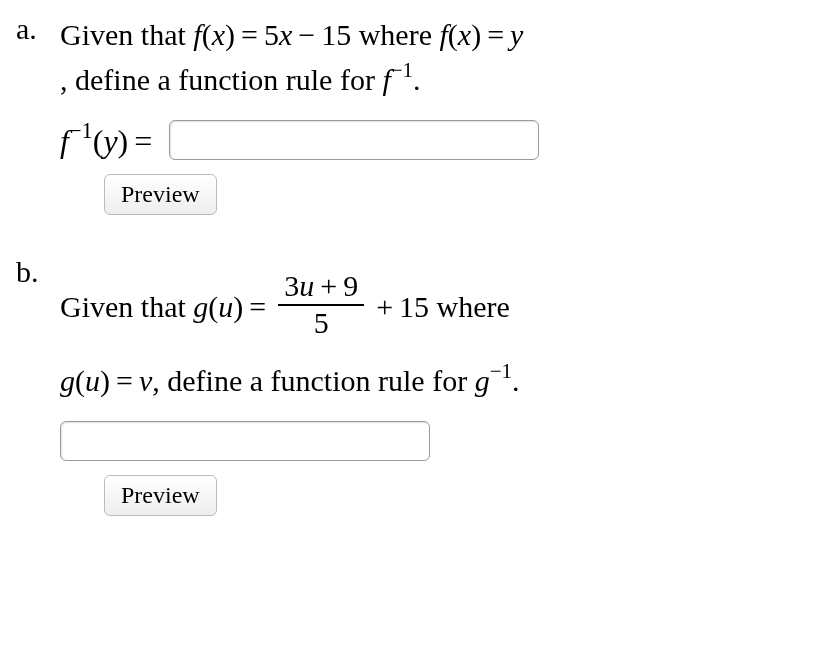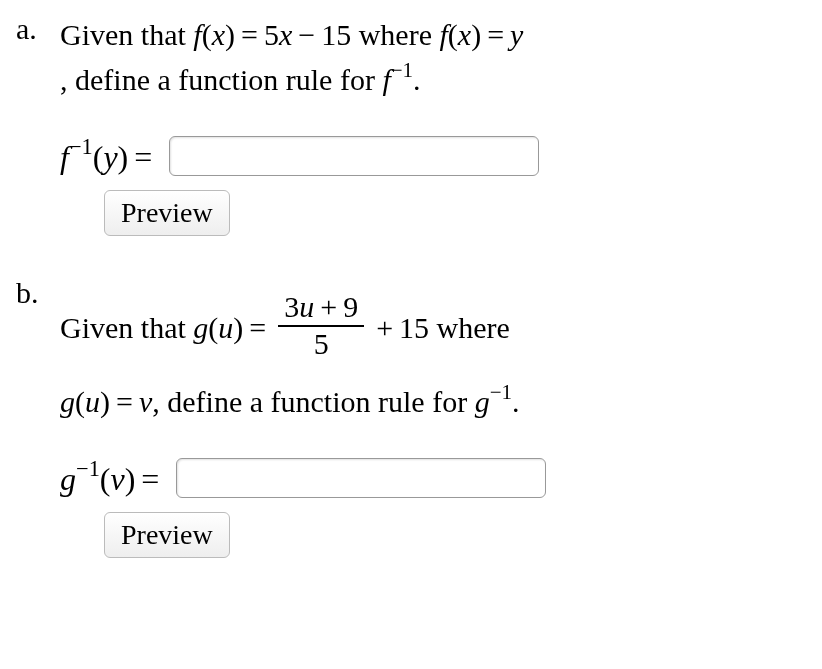--- a/index.html
+++ b/index.html
@@ -30,21 +30,21 @@
   .op { font-style: normal; padding: 0 6px; }
   .num { font-style: normal; }
   .sup {
     font-size: 0.7em;
     vertical-align: super;
     position: relative;
     top: -2px;
   }
   .answer-row {
     margin-left: 44px;
-    margin-top: 34px;
+    margin-top: 18px;
     display: flex;
     align-items: center;
     gap: 11px;
     font-size: 32px;
   }
   .text-input {
     width: 370px;
     height: 40px;
     border: 1px solid #999;
     border-radius: 6px;
@@ -53,21 +53,21 @@
     font-size: 20px;
     padding: 4px 8px;
   }
   .preview-row {
     margin-left: 88px;
     margin-top: 14px;
     margin-bottom: 40px;
   }
   .preview-btn {
     font-family: "Times New Roman", Times, serif;
-    font-size: 28px;
+    font-size: 24px;
     padding: 6px 16px;
     border: 1px solid #bbb;
     border-radius: 6px;
     background: linear-gradient(#fff, #eee);
     cursor: pointer;
   }
 
   
   .frac {
     display: inline-block;
@@ -114,20 +114,17 @@
     <span class="inline-mid">Given that </span><span class="math inline-mid">g</span><span class="paren inline-mid">(</span><span class="math inline-mid">u</span><span class="paren inline-mid">)</span><span class="op inline-mid">=</span><span class="frac">
       <span class="numer"><span class="num">3</span><span class="math">u</span><span class="op">+</span><span class="num">9</span></span>
       <span class="denom num">5</span>
     </span><span class="op inline-mid">+</span><span class="num inline-mid">15</span><span class="inline-mid"> where</span>
     <br>
     <span class="math">g</span><span class="paren">(</span><span class="math">u</span><span class="paren">)</span><span class="op">=</span><span class="math">v</span><span>, define a function rule for </span><span class="math">g</span><span class="sup"><span class="op" style="padding:0">−1</span></span><span>.</span>
   </div>
 </div>
 
 <div class="answer-row">
-  <span>
-    <span class="math">g</span><span class="sup"><span class="op" style="padding:0">−1</span></span><span class="paren">(</span><span class="math">v</span><span class="paren">)</span><span class="op">=</span>
-  </span>
   <input type="text" class="text-input" style="">
 </div>
 <div class="preview-row" style="margin-bottom:8px">
   <button class="preview-btn">Preview</button>
 </div>
 
 </body></html>

